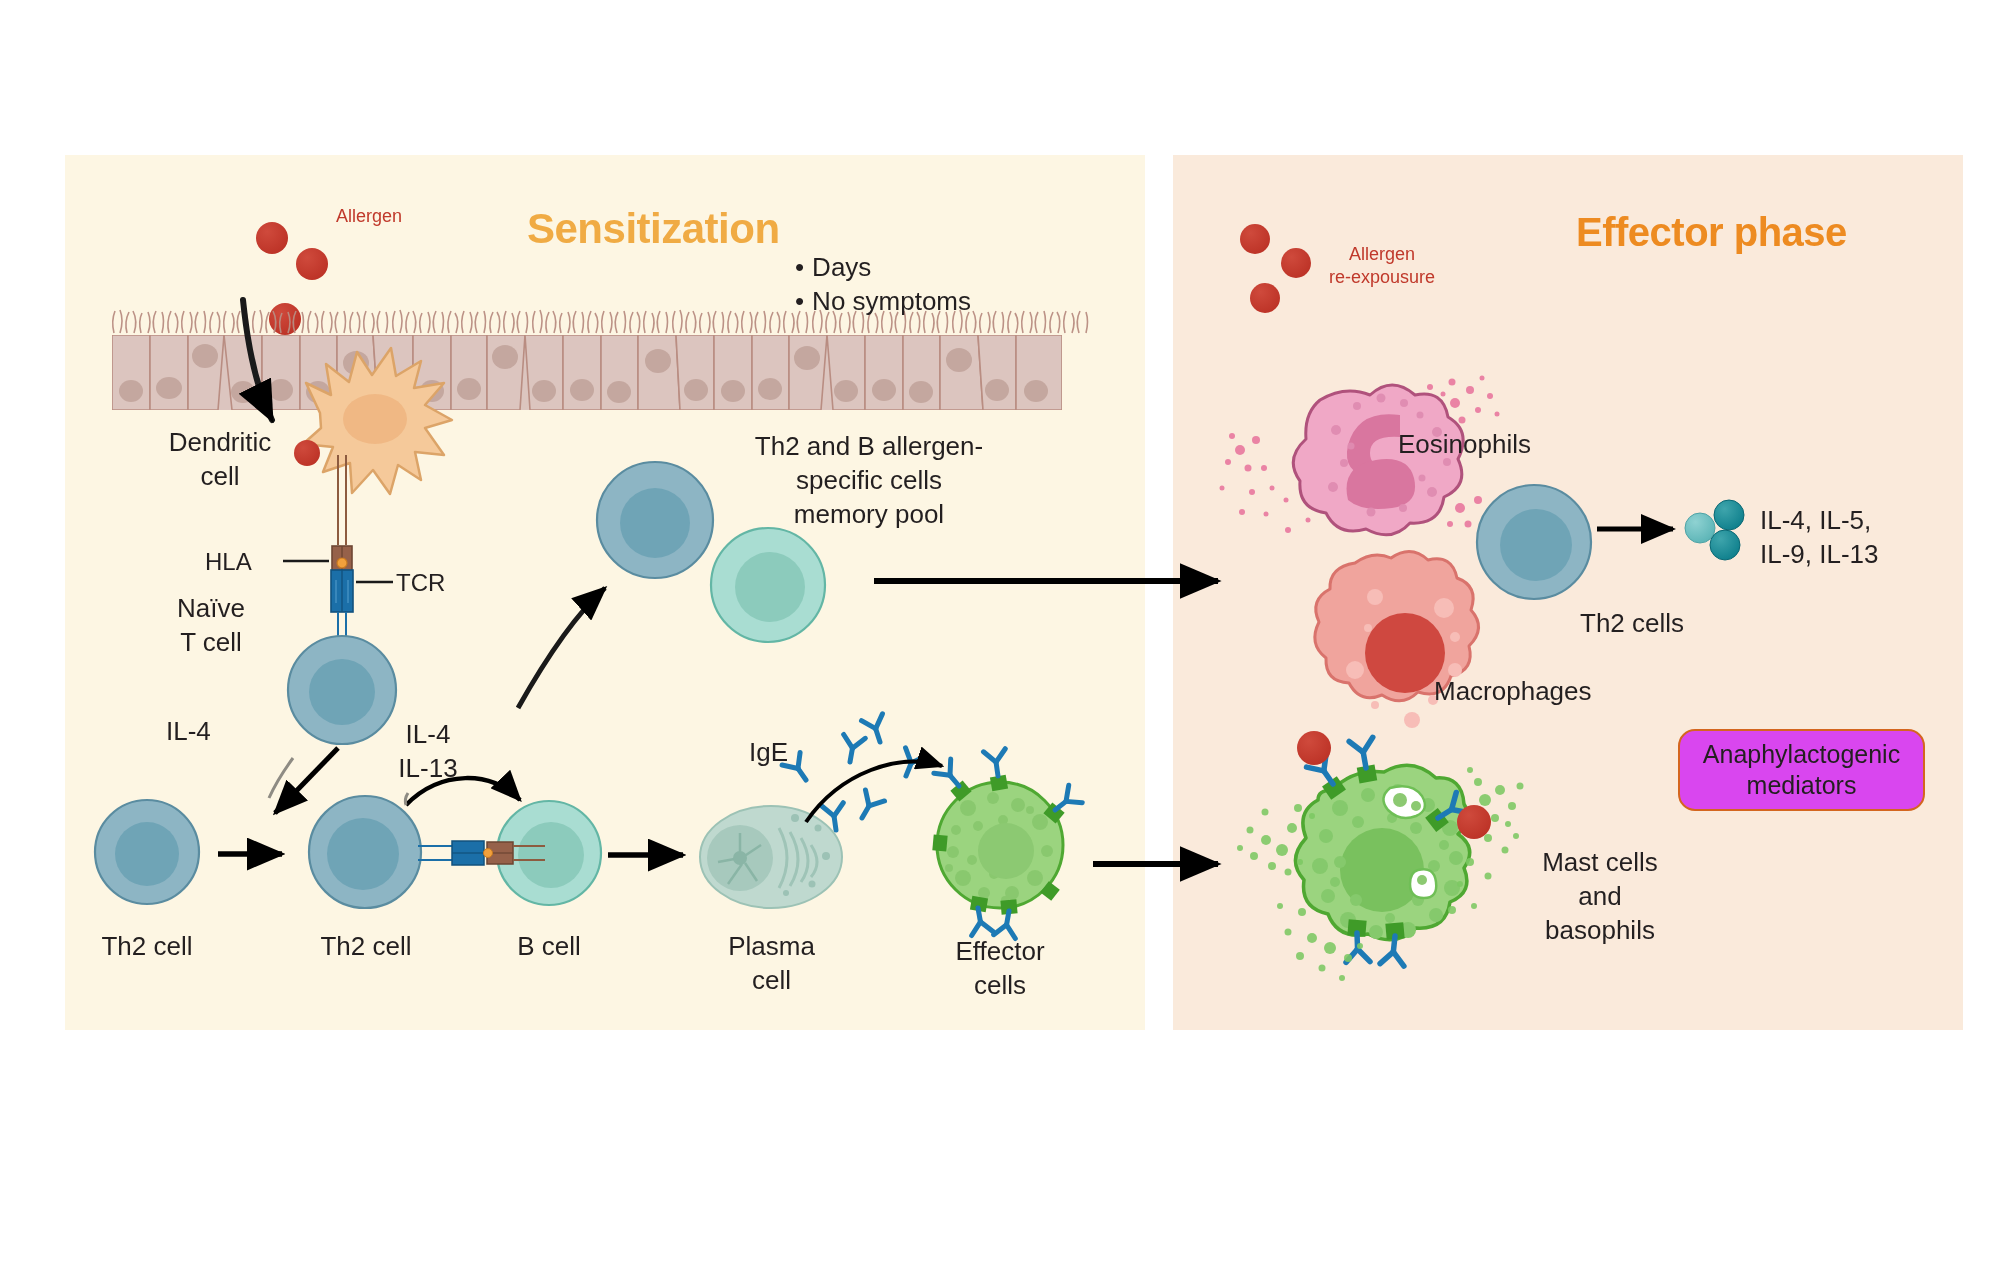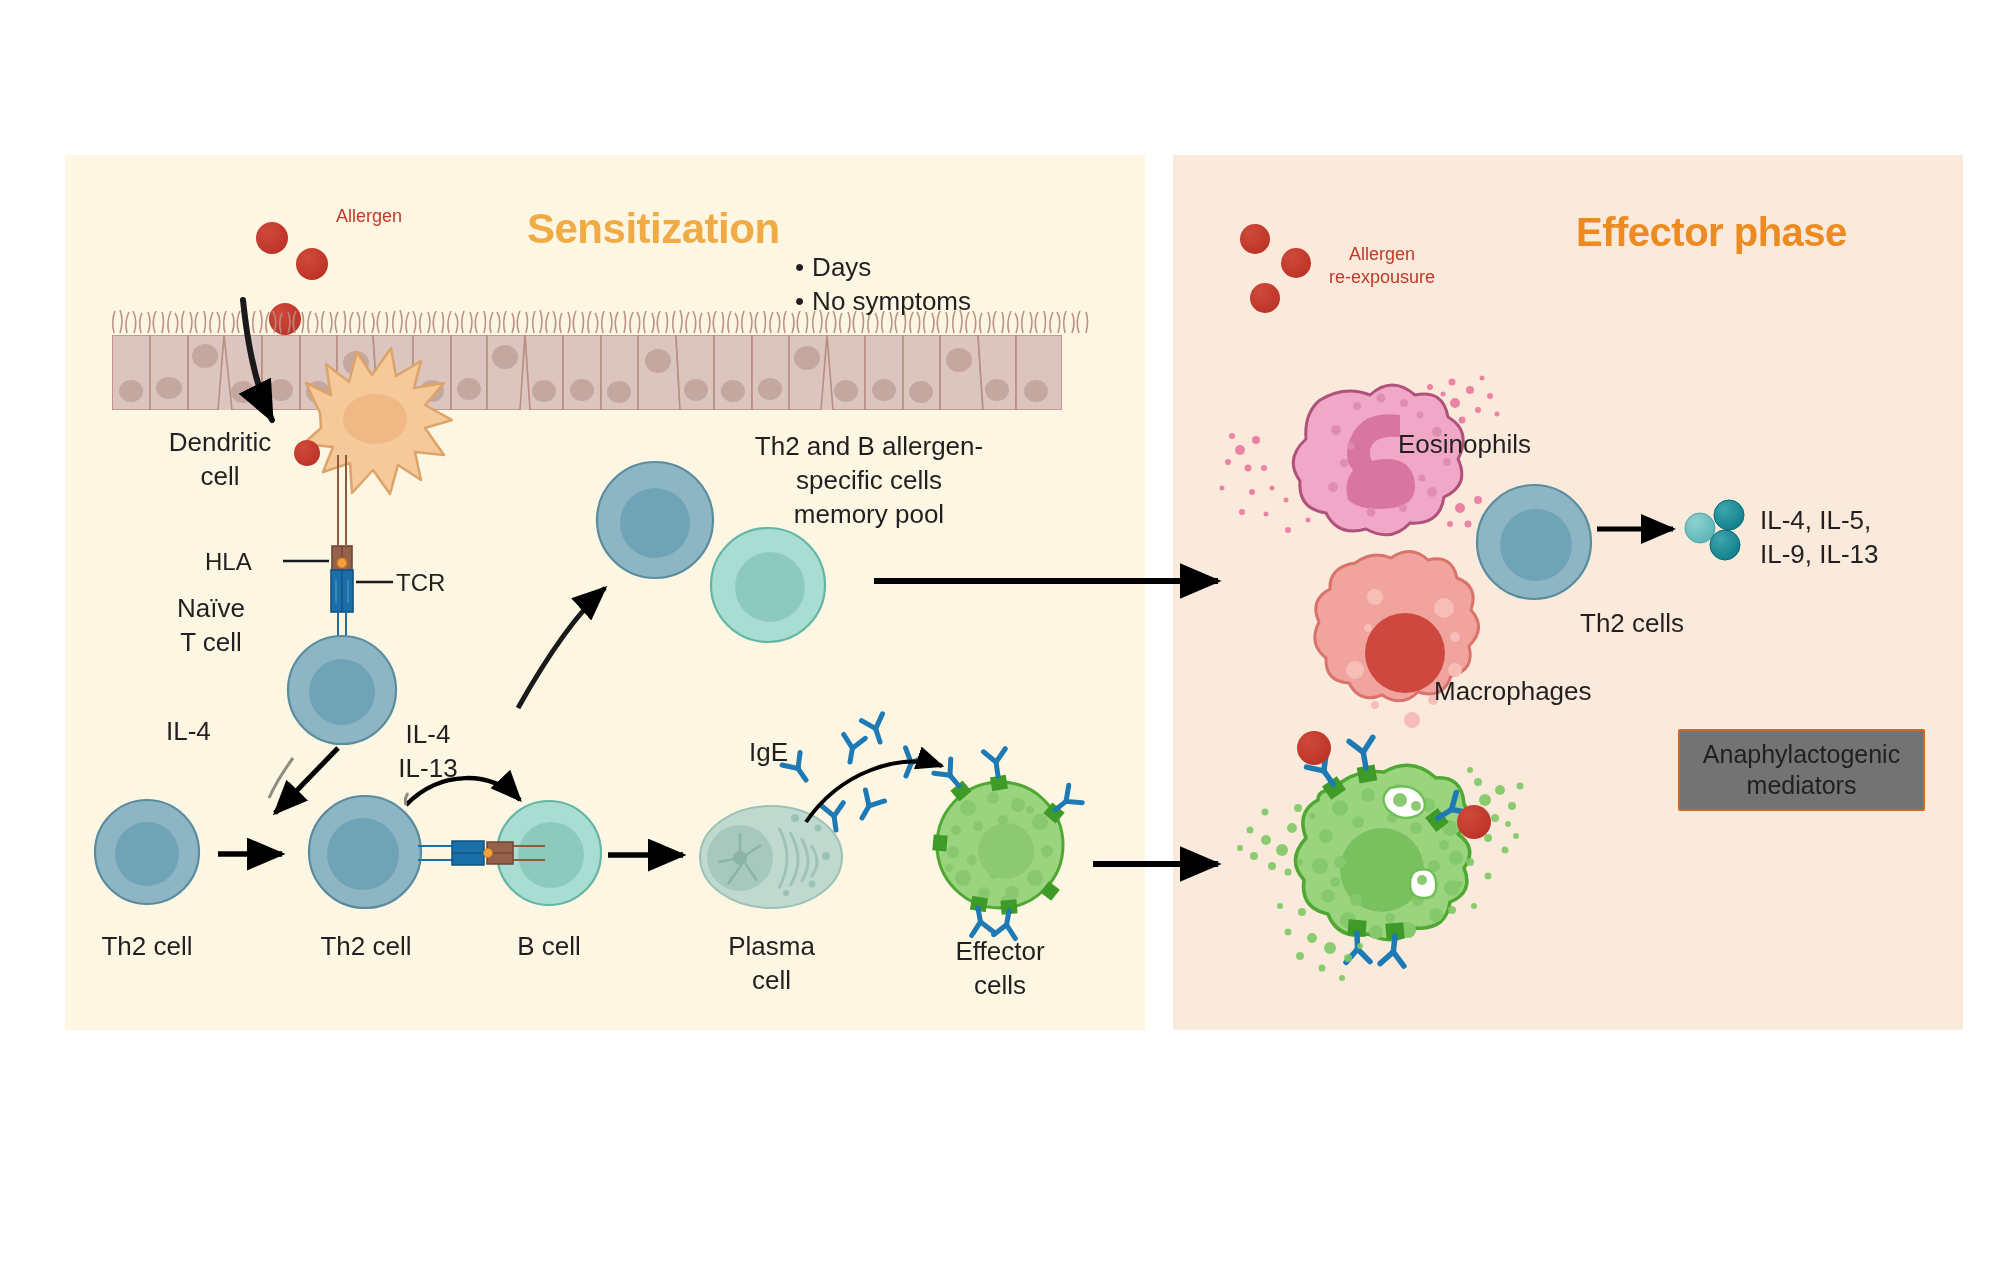--- a/index.html
+++ b/index.html
@@ -89,23 +89,23 @@
     white-space: nowrap;
   }
   .ctr { text-align: center; }
 
   .mediators-box {
     position: absolute;
     left: 1678px;
     top: 729px;
     width: 243px;
     height: 78px;
-    background: #737373;
+    background: #d946ef;
     border: 2px solid #d4661f;
-    border-radius: 2px;
+    border-radius: 17px;
     display: flex;
     align-items: center;
     justify-content: center;
     text-align: center;
     color: #231f20;
     font-size: 25px;
     line-height: 1.24;
   }
 
   svg { display: block; overflow: visible; }
@@ -775,20 +775,25 @@
 
   <div class="cell-label" style="left:1434px; top:675px;">Macrophages</div>
 
   <div class="cell-label" style="left:1580px; top:607px;">Th2 cells</div>
 
   <div class="cell-label" style="left:1760px; top:504px; line-height:1.3;">
     <div>IL-4, IL-5,</div>
     <div>IL-9, IL-13</div>
   </div>
 
+  <div class="cell-label ctr" style="left:1505px; top:846px; width:190px;">
+    <div>Mast cells</div>
+    <div>and</div>
+    <div>basophils</div>
+  </div>
 
   <div class="mediators-box">
     <div>
       <div>Anaphylactogenic</div>
       <div>mediators</div>
     </div>
   </div>
 
 </div>
 

